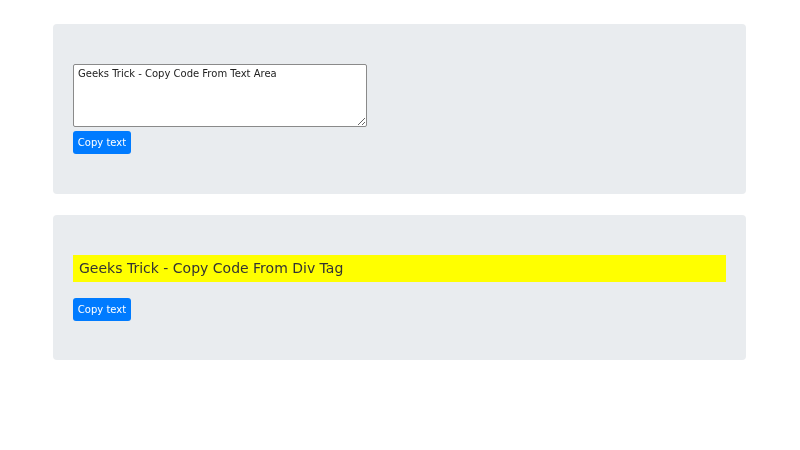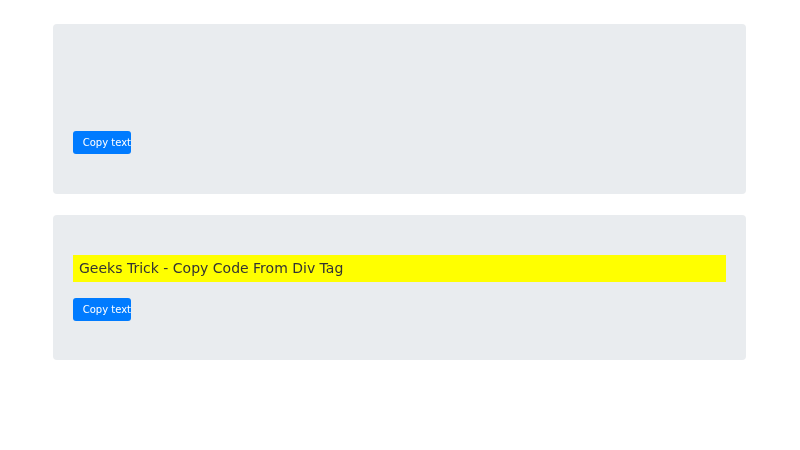--- a/index.html
+++ b/index.html
@@ -4,29 +4,30 @@
 <style>
   html, body { margin:0; padding:0; background:#ffffff; width:800px; height:450px; overflow:hidden; }
   body { font-family: "DejaVu Sans", "Liberation Sans", sans-serif; }
   .panel { position:absolute; left:53px; width:693px; background:#e9ecef; border-radius:4px; }
   #p1 { top:24px; height:170px; }
   #p2 { top:215px; height:145px; }
   textarea { position:absolute; left:20px; top:40px; width:294px; height:63px; box-sizing:border-box;
     border:1px solid #8a8a8a; border-radius:2px; padding:3px 4px; font-family:"DejaVu Sans", sans-serif;
     font-size:10px; color:#222; resize:both; background:#fff; }
   .btn { position:absolute; left:20px; width:58px; height:23px; background:#007bff; color:#fff; border:none;
-    border-radius:3px; font-family:"DejaVu Sans", sans-serif; font-size:10px; padding:0; cursor:pointer;text-align:right; }
+    border-radius:3px; font-family:"DejaVu Sans", sans-serif; font-size:10px; padding:0; cursor:pointer; }
   #b1 { top:107px; }
   #b2 { top:83px; }
   .yellow { position:absolute; left:20px; top:40px; width:653px; height:27px; background:#ffff00;
     color:#333; font-size:14px; line-height:27px; padding-left:6px; box-sizing:border-box; }
 </style>
 </head>
 <body>
 
 <div class="panel" id="p1">
+  <textarea style="">Geeks Trick - Copy Code From Text Area</textarea>
   <button class="btn" id="b1">Copy text</button>
 </div>
 
 <div class="panel" id="p2">
   <div class="yellow">Geeks Trick - Copy Code From Div Tag</div>
   <button class="btn" id="b2">Copy text</button>
 </div>
 
 </body></html>

